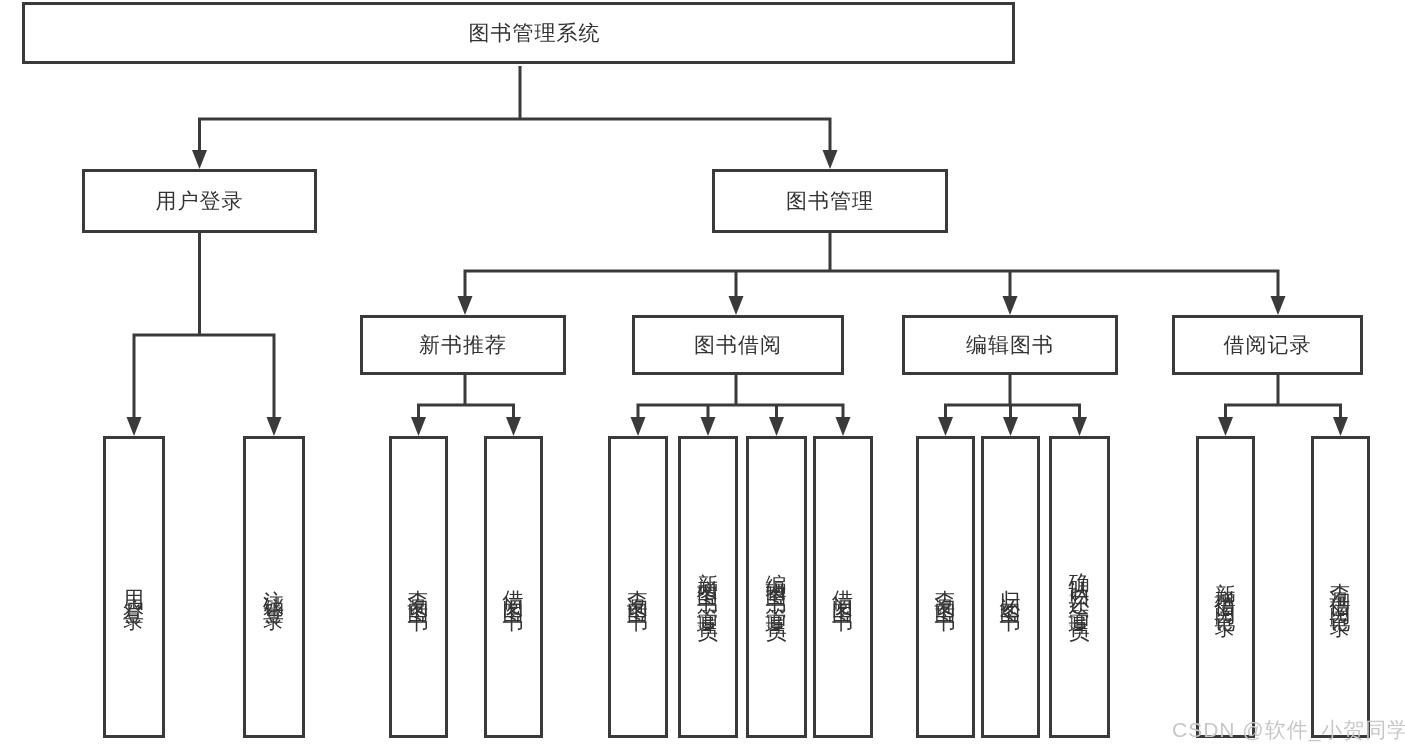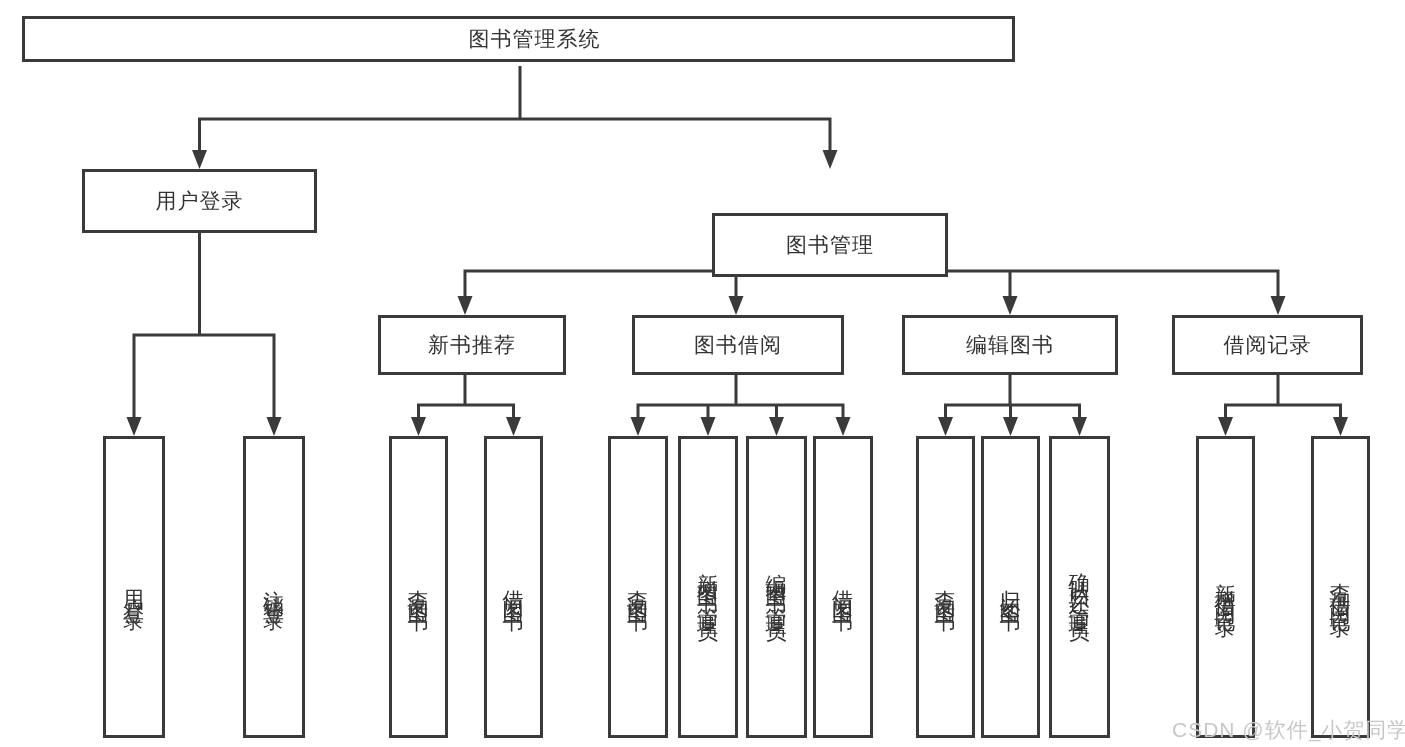--- a/index.html
+++ b/index.html
@@ -82,26 +82,26 @@
       <polygon points="769,417 784,417 776.5,436"></polygon>
       <polygon points="835.5,417 850.5,417 843,436"></polygon>
       <polygon points="938,417 953,417 945.5,436"></polygon>
       <polygon points="1003,417 1018,417 1010.5,436"></polygon>
       <polygon points="1072,417 1087,417 1079.5,436"></polygon>
       <polygon points="1218,417 1233,417 1225.5,436"></polygon>
       <polygon points="1333,417 1348,417 1340.5,436"></polygon>
     </g>
   </svg>
 
-  <div class="box hbox" style="left:22px; top:16px; width:993px; height:46px;padding-left:32px;">图书管理系统</div>
+  <div class="box hbox" style="left:22px; top:2px; width:993px; height:62px;padding-left:32px;">图书管理系统</div>
 
   <div class="box hbox" style="left:82px; top:169px; width:235px; height:64px;">用户登录</div>
-  <div class="box hbox" style="left:712px; top:169px; width:236px; height:64px;margin-top:44px;">图书管理</div>
+  <div class="box hbox" style="left:712px; top:169px; width:236px; height:64px;">图书管理</div>
 
-  <div class="box hbox" style="left:378px; top:315px; width:188px; height:60px;">新书推荐</div>
+  <div class="box hbox" style="left:360px; top:315px; width:206px; height:60px;">新书推荐</div>
   <div class="box hbox" style="left:632px; top:315px; width:212px; height:60px;">图书借阅</div>
   <div class="box hbox" style="left:902px; top:315px; width:216px; height:60px;">编辑图书</div>
   <div class="box hbox" style="left:1172px; top:315px; width:191px; height:60px;">借阅记录</div>
 
   <div class="box vbox" style="left:103px; top:436px; width:62px; height:302px;">用户登录</div>
   <div class="box vbox" style="left:243px; top:436px; width:62px; height:302px;">注销登录</div>
 
   <div class="box vbox" style="left:389px; top:436px; width:59px; height:302px;">查询图书</div>
   <div class="box vbox" style="left:484px; top:436px; width:59px; height:302px;">借阅图书</div>
 

